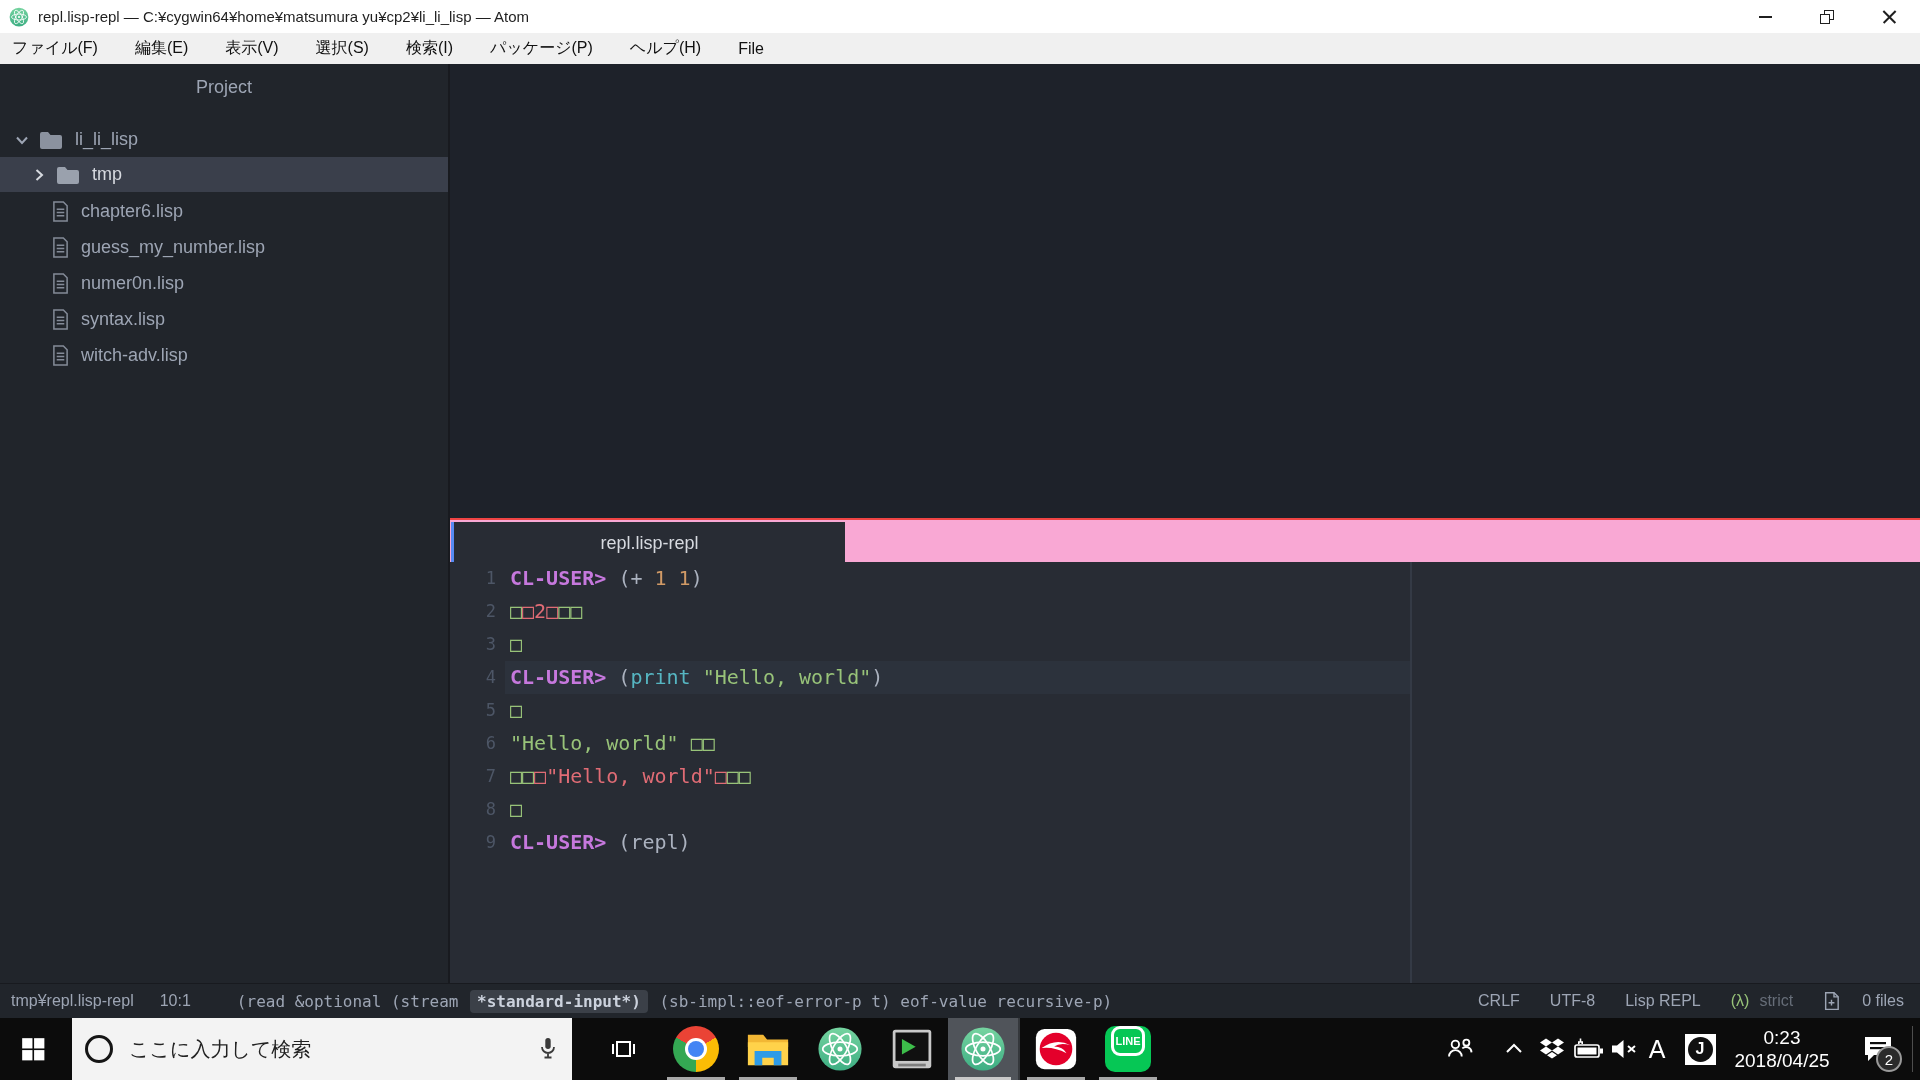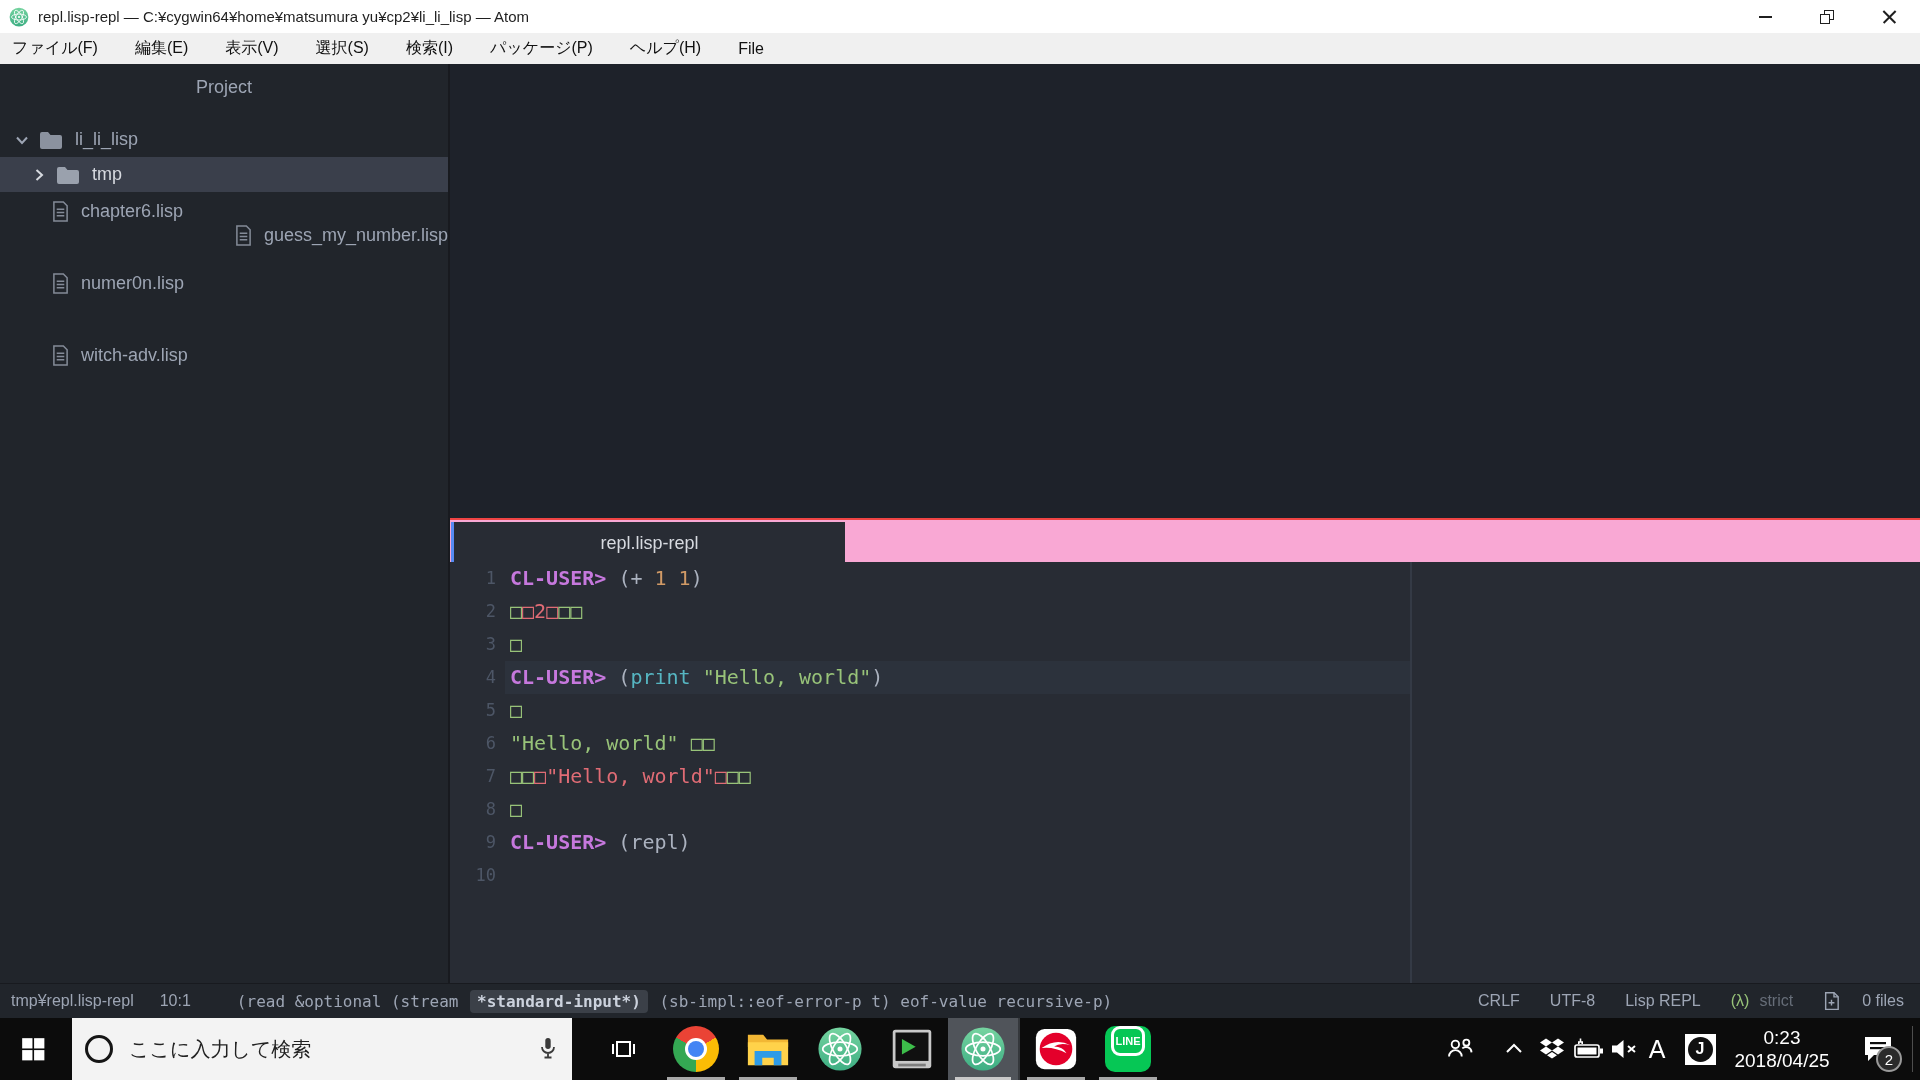--- a/index.html
+++ b/index.html
@@ -28,21 +28,21 @@
   
   #sidebar { position:absolute; left:0; top:64px; width:450px; height:919px; background:#21252b; border-right:2px solid #181a1f; }
   .tree-header { height:46px; line-height:46px; text-align:center; color:#9da5b4; font-size:18px; }
   .tree-row { position:absolute; left:0; width:100%; height:35px; display:flex; align-items:center; color:#9da5b4; font-size:18px; }
   .tree-row.selected { background:#3a3f4b; color:#d7dae0; }
   .tree-row .chev { flex:0 0 auto; display:flex; }
   .tree-row .t-ico { flex:0 0 auto; display:flex; margin-left:10px; }
   .tree-row .t-label { margin-left:12px; white-space:nowrap; }
   .row-root { top:50px;  padding-left:15px;margin-top:8px; }
   .row-tmp  { top:93px;  padding-left:32px; }
-  .row-f0 { top:130px; } .row-f1 { top:154px;justify-content:flex-end; } .row-f2 { top:202px; } .row-f3 { top:238px; } .row-f4 { top:274px; }
+  .row-f0 { top:130px; } .row-f1 { top:166px; } .row-f2 { top:202px; } .row-f3 { top:238px; } .row-f4 { top:274px; }
   .file-row { padding-left:52px; }
   .file-row .t-ico { margin-left:0; }
 
   
   #main { position:absolute; left:450px; top:64px; width:1470px; height:919px; background:#1e222a; }
   #tabbar { position:absolute; left:0; top:454px; width:100%; height:44px; background:#f9a8d4; border-top:2px solid #ef4444; }
   .tab-active { position:absolute; left:1px; top:2px; height:42px; width:394px; background:#282c34; border-left:3px solid #568af2; display:flex; align-items:center; justify-content:center; color:#d7dae0; font-size:18px; }
   #editor { position:absolute; left:0; top:498px; width:100%; height:421px; background:#282c34; }
   .wrap-guide { position:absolute; left:960px; top:0; bottom:0; width:2px; background:#343a45; }
   .code-line { position:absolute; left:0; width:100%; height:33px; line-height:33px; font-family:"DejaVu Sans Mono", monospace; font-size:20px; }
@@ -194,20 +194,29 @@
   </div>
   <div class="tree-row row-f2 file-row">
     <span class="t-ico">
       <svg width="17" height="21" viewBox="0 0 18 22" fill="none" stroke="#848b98" stroke-width="1.6">
           <path d="M2 1 h10 l4 4 v16 H2 z"></path>
           <path d="M5 8.5 h8 M5 12 h8 M5 15.5 h8"></path>
         </svg>
     </span>
     <span class="t-label">numer0n.lisp</span>
   </div>
+  <div class="tree-row row-f3 file-row">
+    <span class="t-ico">
+      <svg width="17" height="21" viewBox="0 0 18 22" fill="none" stroke="#848b98" stroke-width="1.6">
+          <path d="M2 1 h10 l4 4 v16 H2 z"></path>
+          <path d="M5 8.5 h8 M5 12 h8 M5 15.5 h8"></path>
+        </svg>
+    </span>
+    <span class="t-label">syntax.lisp</span>
+  </div>
   <div class="tree-row row-f4 file-row">
     <span class="t-ico">
       <svg width="17" height="21" viewBox="0 0 18 22" fill="none" stroke="#848b98" stroke-width="1.6">
           <path d="M2 1 h10 l4 4 v16 H2 z"></path>
           <path d="M5 8.5 h8 M5 12 h8 M5 15.5 h8"></path>
         </svg>
     </span>
     <span class="t-label">witch-adv.lisp</span>
   </div>
 </div>
@@ -249,24 +258,20 @@
         <span class="gutter-num">7</span>
         <span class="code-text"><span class="c-grn">□□</span><span class="c-red">□</span><span class="c-red">"Hello, world"</span><span class="c-red">□</span><span class="c-grn">□□</span></span>
       </div>
     <div class="code-line" style="top:231px">
         <span class="gutter-num">8</span>
         <span class="code-text"><span class="c-grn">□</span></span>
       </div>
     <div class="code-line" style="top:264px">
         <span class="gutter-num">9</span>
         <span class="code-text"><span class="c-prompt">CL-USER&gt;</span><span class="c-plain"> (repl)</span></span>
-      </div>
-    <div class="code-line" style="top:297px">
-        <span class="gutter-num">10</span>
-        <span class="code-text"></span>
       </div>
   </div>
 </div>
 
 <div id="statusbar">
   <span class="sb-path">tmp¥repl.lisp-repl</span>
   <span class="sb-cursor">10:1</span>
   <span class="sb-sig"><span>(read &amp;optional (stream </span><span class="sb-badge">*standard-input*)</span><span> (sb-impl::eof-error-p t) eof-value recursive-p)</span></span>
   <span class="sb-right">
     <span>CRLF</span>

